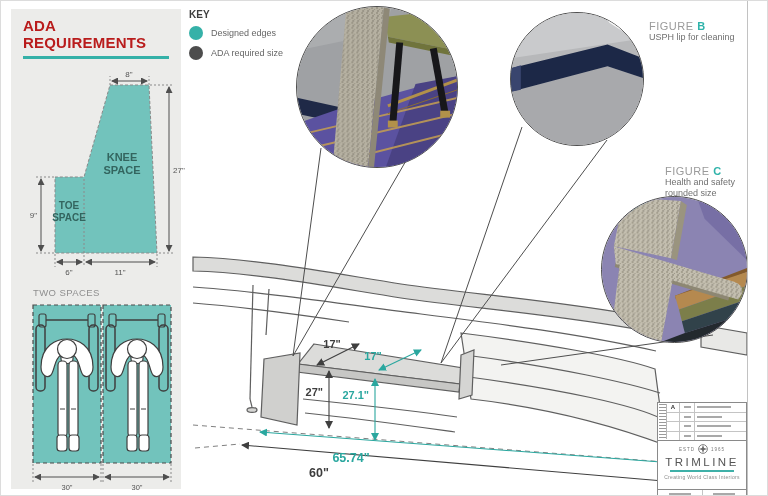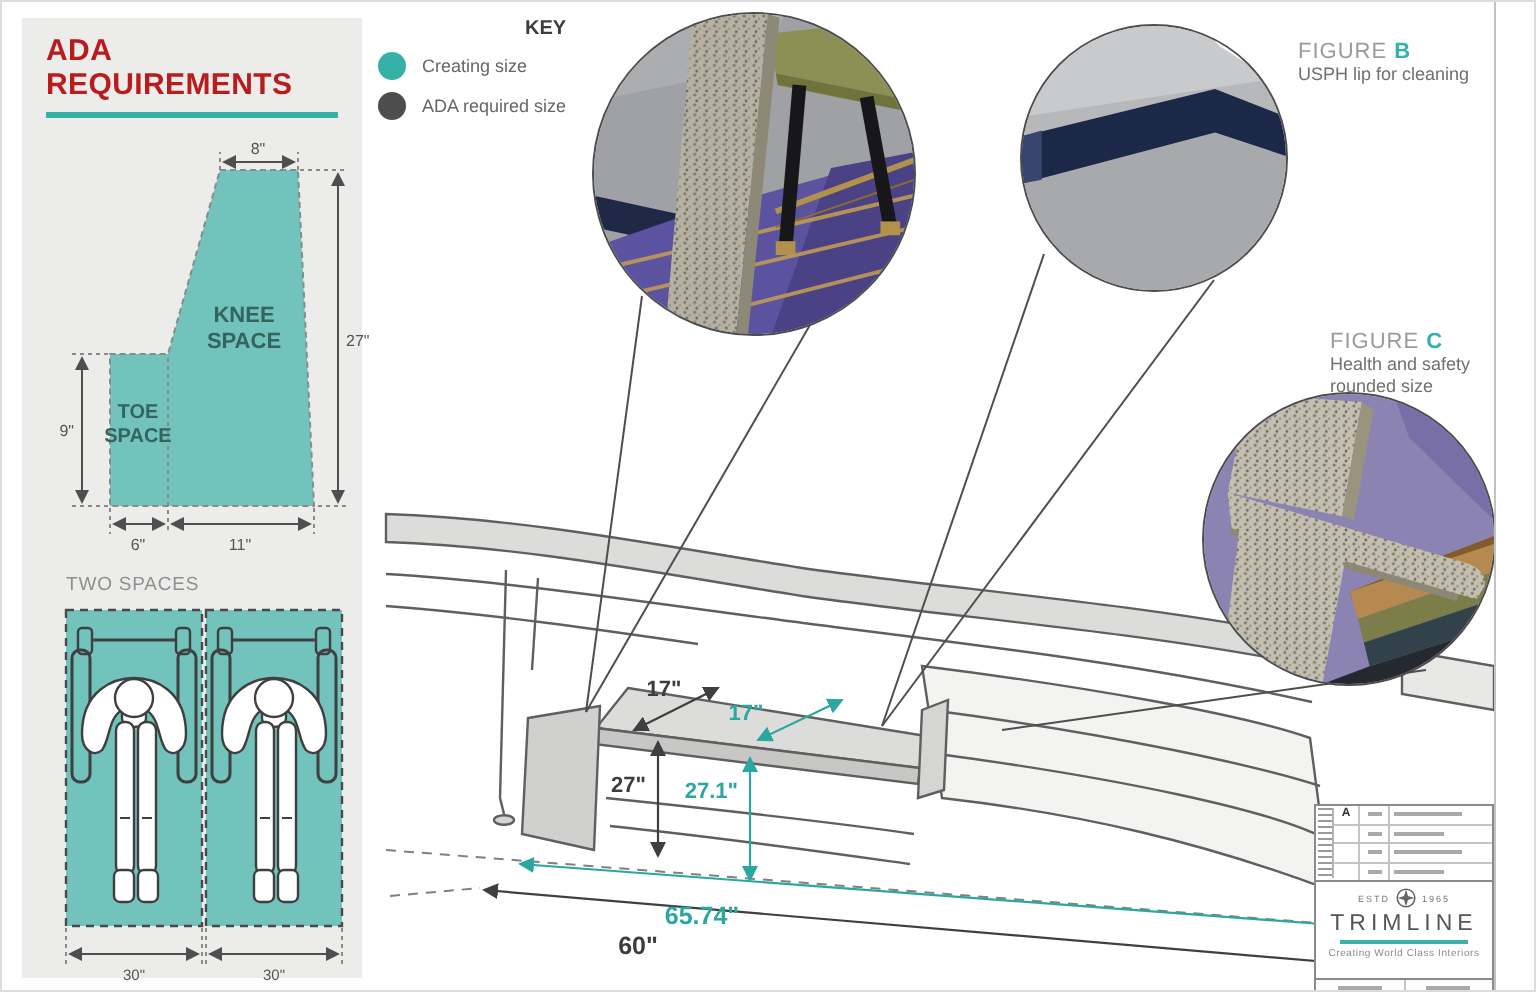--- a/index.html
+++ b/index.html
@@ -8,21 +8,21 @@
          box-sizing:border-box;border:1px solid #dcdcdc;}
   
   .sidebar{position:absolute;left:10px;top:8px;width:170px;height:480px;background:#ececea;}
   .sb-title{margin:0;padding:8px 0 0 12px;font-size:15px;font-weight:bold;color:#b91c1c;letter-spacing:.2px;}
   .sb-rule{margin:5px 12px 0 12px;height:3px;background:#35b1a8;}
   .sb-sub{margin:7px 12px 0 12px;font-size:9px;color:#8f8f8f;letter-spacing:.4px;width:84px;line-height:11px;}
   .sb-sub2{margin:0 12px;font-size:9.5px;color:#8f8f8f;letter-spacing:.4px;position:absolute;left:10px;top:278px;}
   .knee-svg{position:absolute;left:12px;top:60px;}
   .two-svg{position:absolute;left:16px;top:292px;}
   
-  .key{position:absolute;left:188px;top:8px;text-align:right;}
+  .key{position:absolute;left:188px;top:8px;}
   .key-title{font-size:10px;font-weight:bold;color:#3d3d3d;}
   .key-item{display:flex;align-items:center;margin-top:6px;}
   .dot{width:14px;height:14px;border-radius:50%;margin-right:8px;flex:0 0 auto;}
   .dot-teal{background:#35b1a8;}
   .dot-dark{background:#4d4d4d;}
   .key-label{font-size:9px;color:#666;}
   
   .drawing{position:absolute;left:0;top:0;}
   
   .fig-circle{position:absolute;border-radius:50%;overflow:hidden;border:1.6px solid #4d4d4d;background:#ddd;}
@@ -152,21 +152,21 @@
         <text x="40" y="189">30"</text>
         <text x="110" y="189">30"</text>
       </g>
     </svg>
   </aside>
 
   <div class="key">
     <div class="key-title">KEY</div>
     <div class="key-item">
       <span class="dot dot-teal"></span>
-      <span class="key-label">Creating size</span>
+      <span class="key-label">Designed edges</span>
     </div>
     <div class="key-item">
       <span class="dot dot-dark"></span>
       <span class="key-label">ADA required size</span>
     </div>
   </div>
 
   <svg class="drawing" width="768" height="496" viewBox="0 0 768 496">
     <defs>
       <marker id="mB" markerWidth="8" markerHeight="8" refX="7" refY="4" orient="auto-start-reverse" markerUnits="userSpaceOnUse">

